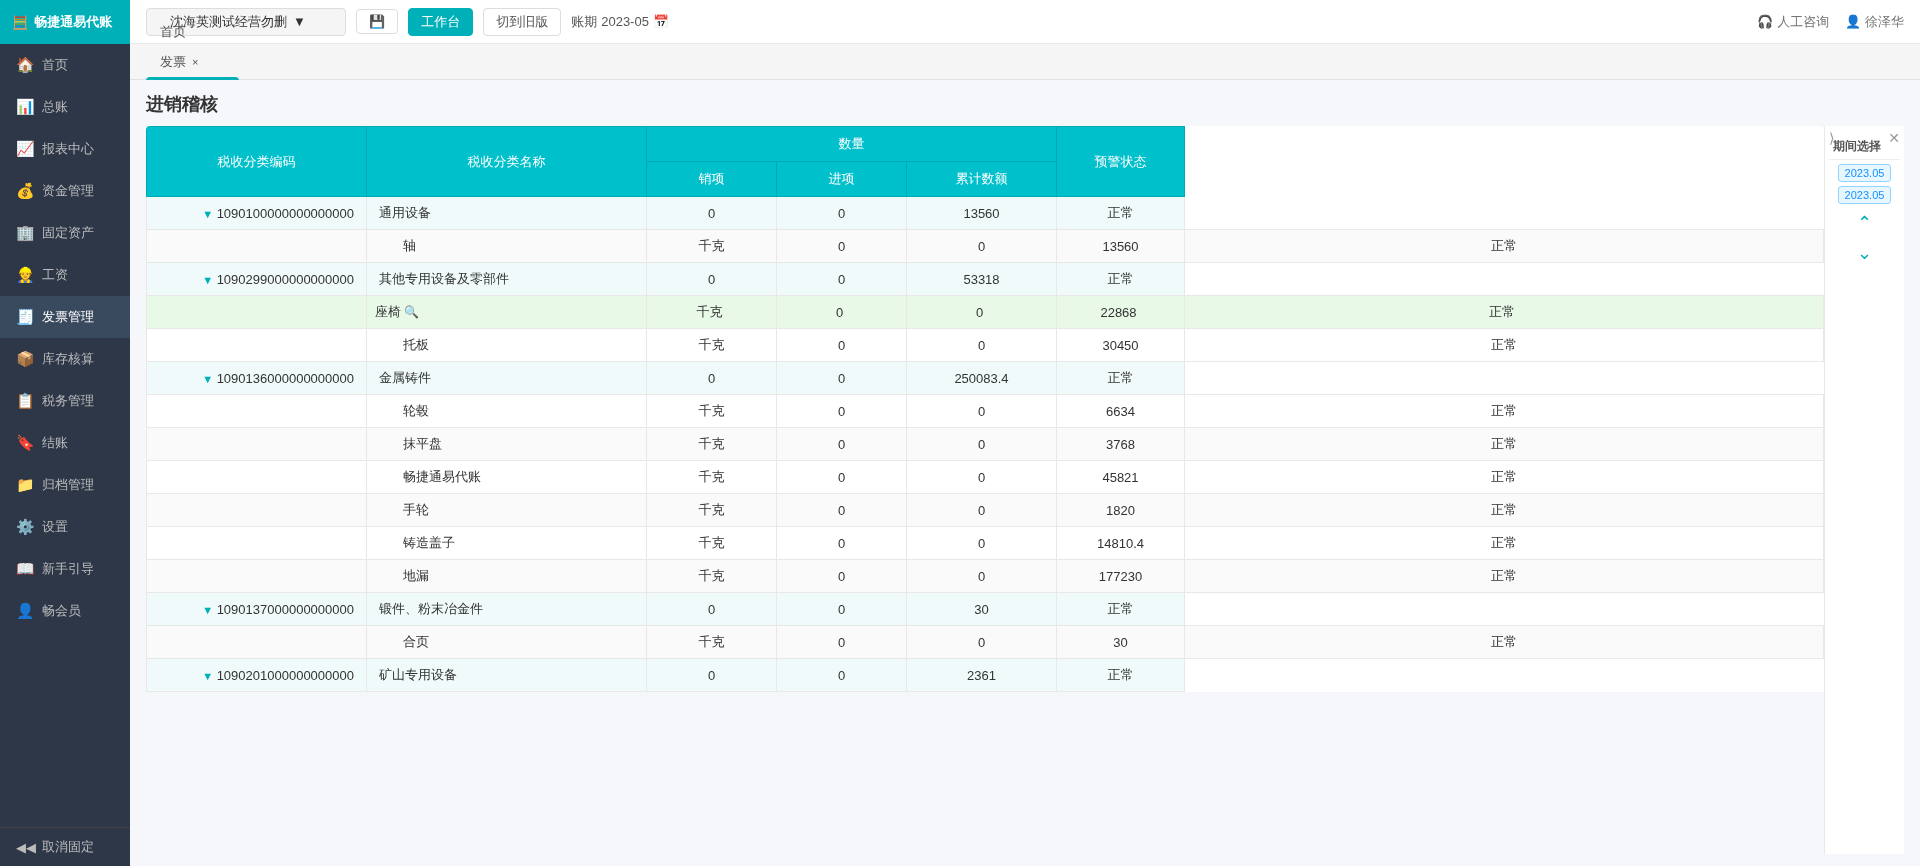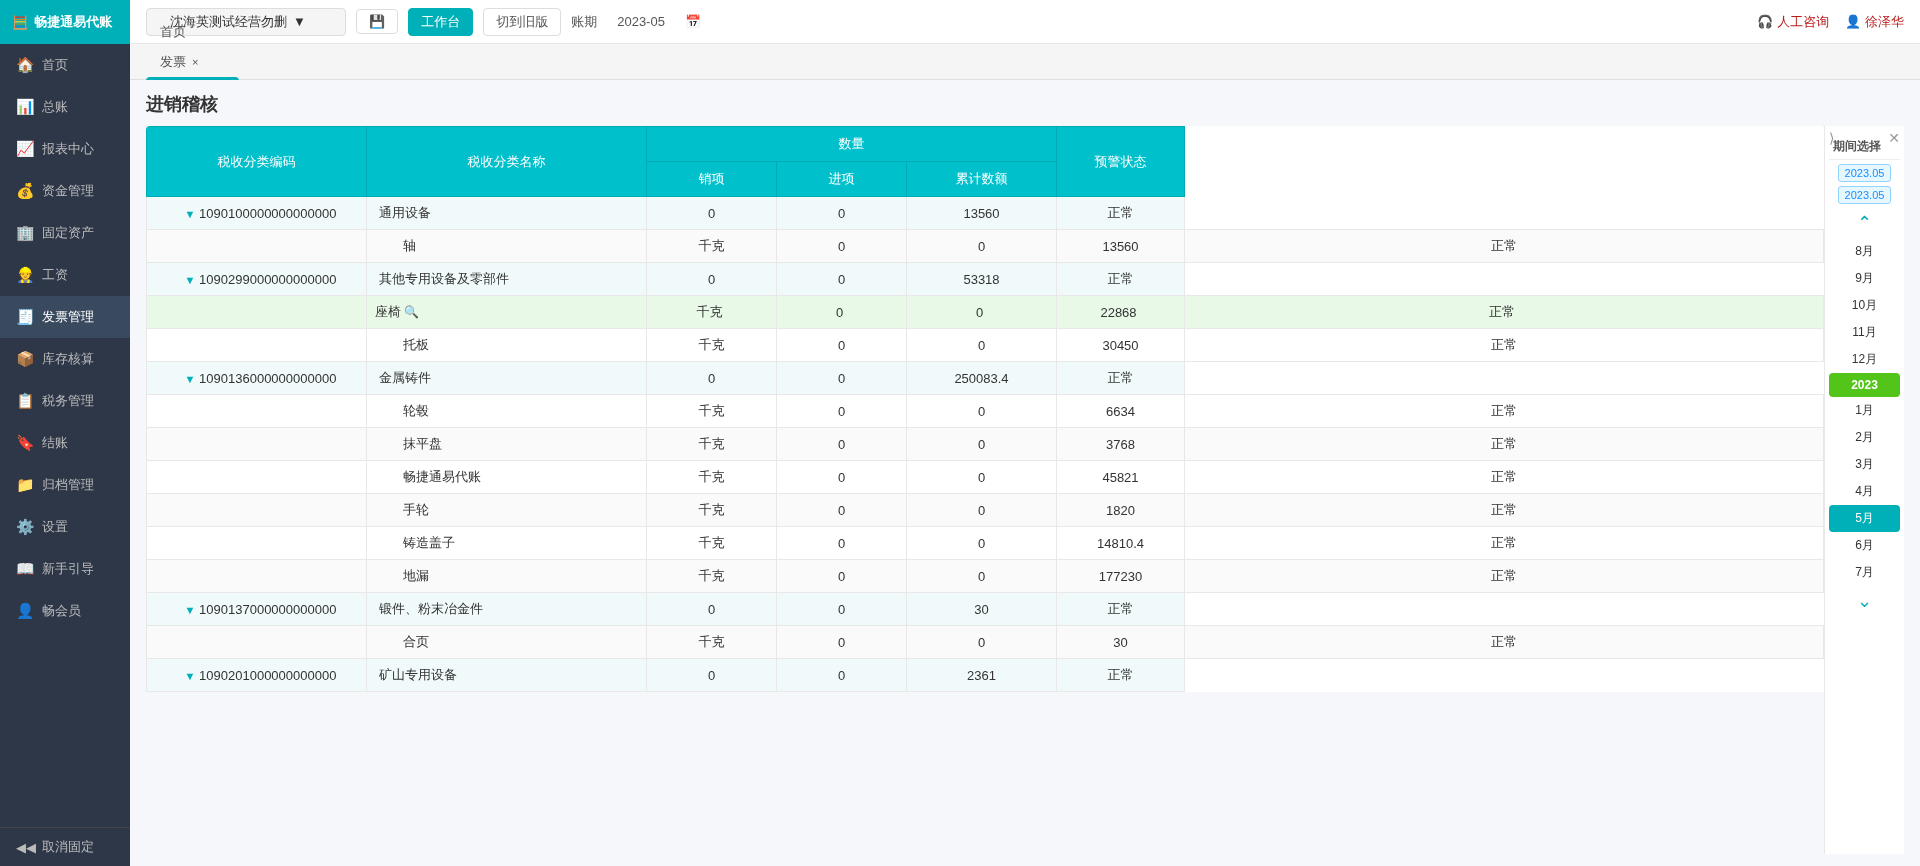--- a/index.html
+++ b/index.html
@@ -91,28 +91,28 @@
     .topbar-btn.primary {
       background: #00b0b9;
       color: white;
       border-color: #00b0b9;
     }
     .topbar-period {
       font-size: 13px;
       color: #555;
       display: flex;
       align-items: center;
-      gap: 20px;
+      gap: 4px;
     }
     .topbar-right {
       margin-left: auto;
       display: flex;
       align-items: center;
       gap: 16px;
-      color: #b91c1c;
+      color: #737373;
       font-size: 13px;
     }
 
     
     .tabs {
       background: #f5f5f5;
       display: flex;
       align-items: center;
       padding: 0 16px;
       border-bottom: 1px solid #e0e0e0;
@@ -218,21 +218,21 @@
     }
     tbody tr.highlighted td {
       background: #e8f9e8;
       padding-left: 8px;
     }
     tbody tr.group-row td {
       background: #f0fafa;
       font-weight: 500;
     }
     .arrow { color: #00b0b9; font-size: 11px; }
-    .code-cell { text-align: center; padding-left: 20px; }
+    .code-cell { text-align: right; padding-left: 20px; }
     .name-cell { text-align: left; }
     .indent { padding-left: 36px; text-align: left; }
 
     
     .right-panel {
       width: 80px;
       background: white;
       border-left: 1px solid #e8e8e8;
       display: flex;
       flex-direction: column;
@@ -590,32 +590,17 @@
 
       <div class="right-panel">
         <div class="panel-header">
           <span class="panel-expand">⟩</span>
           <span style="font-size:12px;font-weight:bold;">期间选择</span>
           <span class="panel-close">✕</span>
         </div>
         <div class="selected-period">2023.05</div>
         <div class="selected-period">2023.05</div>
         <div class="panel-arrow">⌃</div>
-        <div id="months-container" style="width:100%;">
-            <div class="month-item">8月</div>
-            <div class="month-item">9月</div>
-            <div class="month-item">10月</div>
-            <div class="month-item">11月</div>
-            <div class="month-item">12月</div>
-            <div class="month-item year-marker">2023</div>
-            <div class="month-item">1月</div>
-            <div class="month-item">2月</div>
-            <div class="month-item">3月</div>
-            <div class="month-item">4月</div>
-            <div class="month-item active">5月</div>
-            <div class="month-item">6月</div>
-            <div class="month-item">7月</div>
-          </div>
         <div class="panel-arrow">⌄</div>
       </div>
     </div>
   </div>
 </div>
 
 </body></html>

